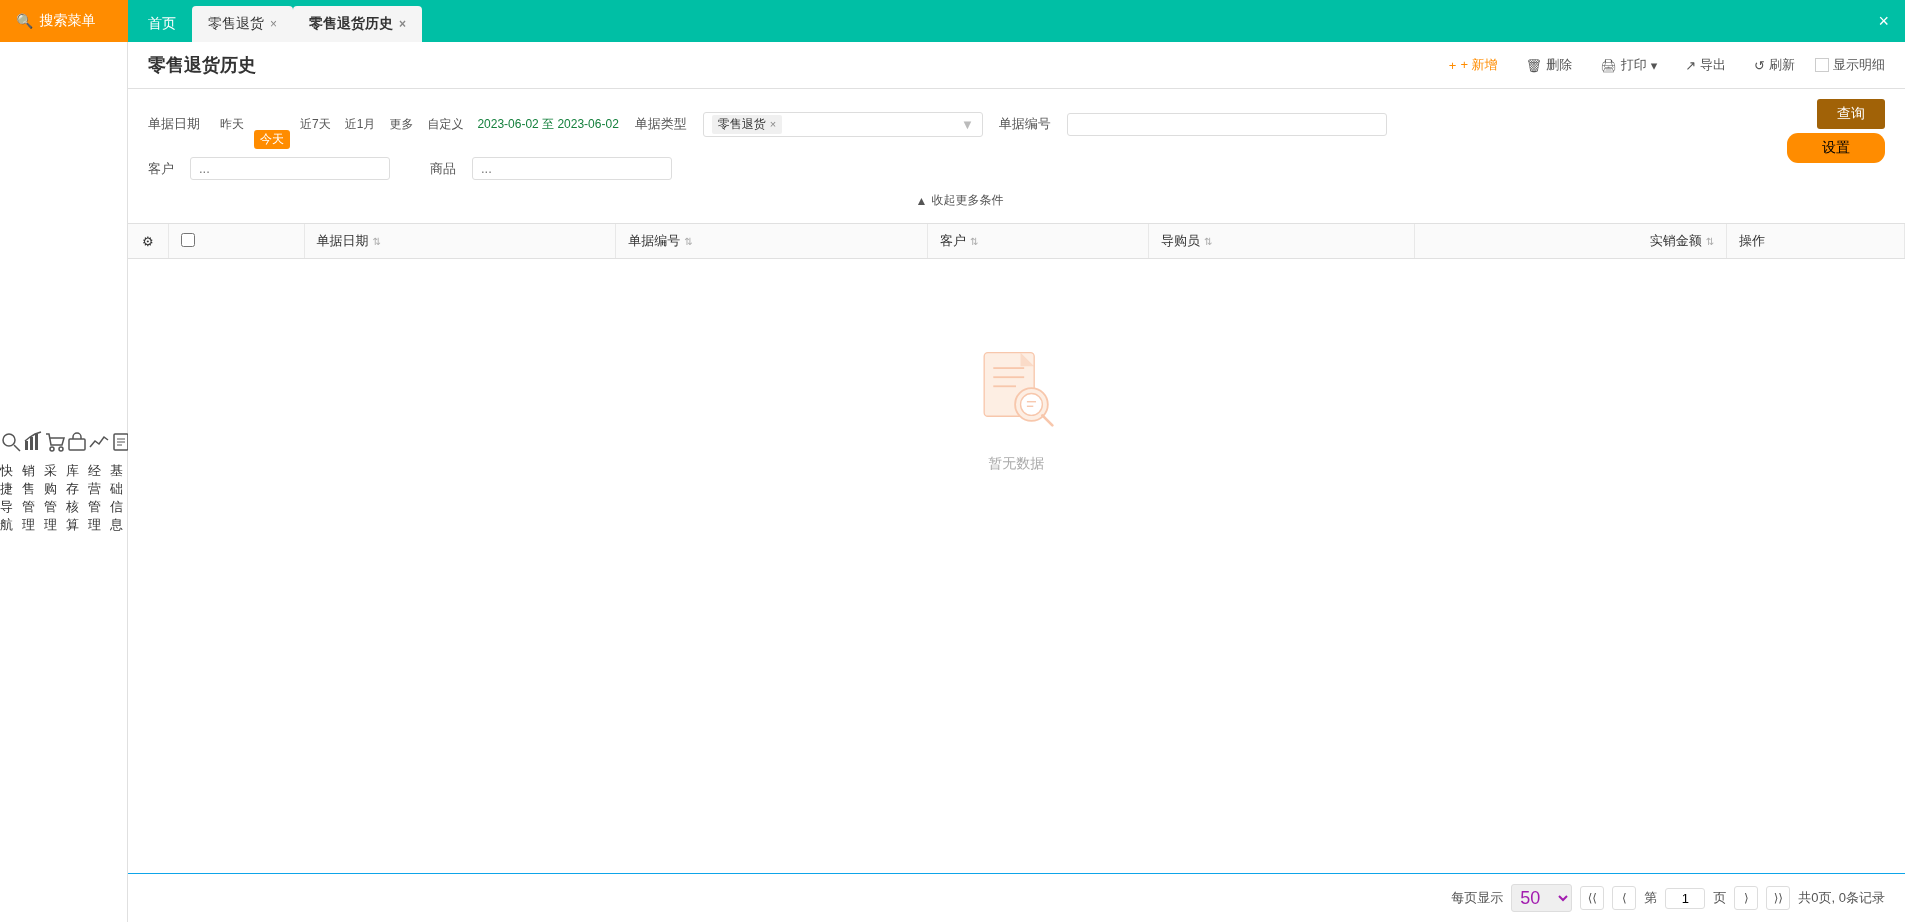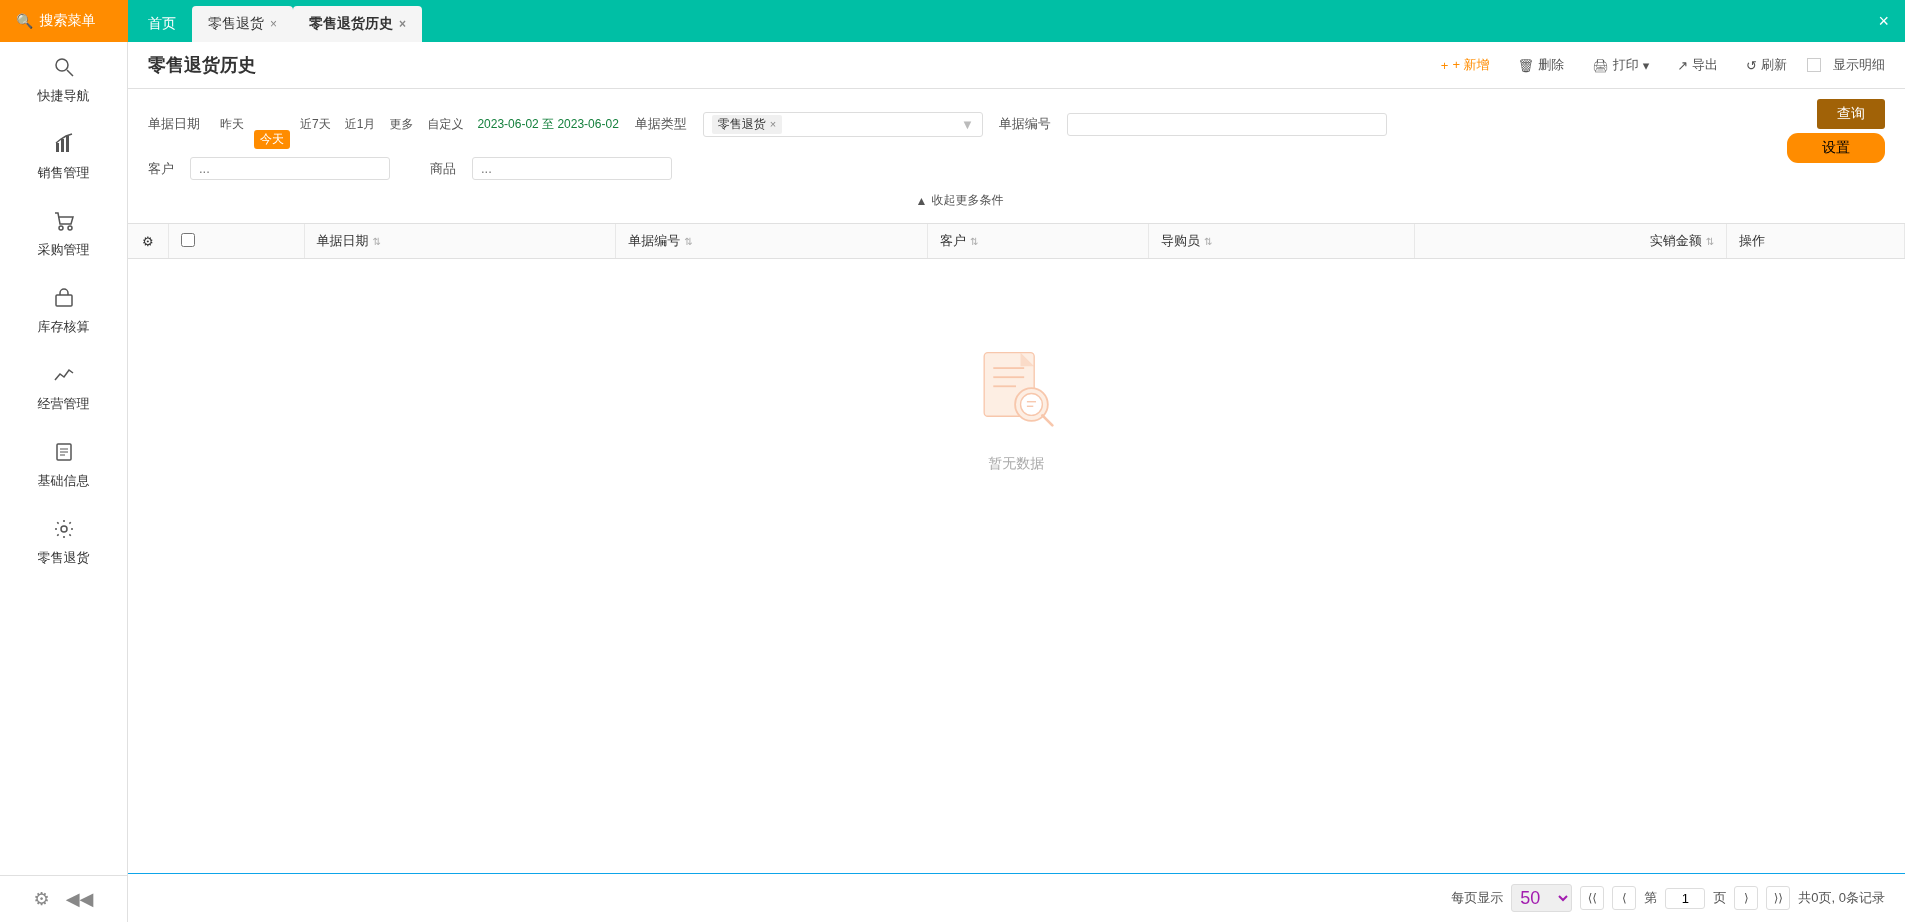--- a/index.html
+++ b/index.html
@@ -26,21 +26,21 @@
     .top-bar-close {
       margin-left: auto; color: white; font-size: 18px; padding: 0 16px; cursor: pointer; height: 100%; display: flex; align-items: center;
     }
 
     
     .main-layout { display: flex; flex: 1; overflow: hidden; }
 
     
     .sidebar {
       width: 128px; background: #fff; border-right: 1px solid #e0e0e0;
-      display: flex; flex-direction: column; flex-shrink: 0;
+      display: flex; flex-direction: row; flex-shrink: 0;
     }
     .sidebar-item {
       display: flex; flex-direction: column; align-items: center; justify-content: center;
       padding: 14px 0; cursor: pointer; gap: 4px; font-size: 13px; color: #333;
     }
     .sidebar-icon { font-size: 20px; color: #555; }
     .sidebar-bottom {
       margin-top: auto; display: flex; align-items: center; justify-content: center;
       gap: 16px; padding: 12px 0; border-top: 1px solid #e0e0e0;
     }
@@ -53,21 +53,21 @@
     .page-header {
       display: flex; align-items: center; justify-content: space-between;
       background: white; padding: 10px 20px; border-bottom: 1px solid #e0e0e0; flex-shrink: 0;
     }
     .page-title { font-size: 18px; font-weight: bold; color: #333; }
     .toolbar-actions { display: flex; align-items: center; gap: 12px; }
     .toolbar-btn {
       display: flex; align-items: center; gap: 4px; font-size: 13px;
       color: #555; cursor: pointer; padding: 4px 8px; border-radius: 3px;
     }
-    .show-detail { display: flex; align-items: center; gap: 12px; font-size: 13px; color: #555; }
+    .show-detail { display: flex; align-items: center; gap: 4px; font-size: 13px; color: #555; }
     .checkbox-small { width: 14px; height: 14px; border: 1px solid #ccc; display: inline-block; background: white; }
 
     
     .filter-bar {
       background: white; padding: 10px 20px; border-bottom: 1px solid #e0e0e0; flex-shrink: 0;
     }
     .filter-row { display: flex; align-items: center; gap: 16px; margin-bottom: 8px; flex-wrap: wrap; }
     .filter-label { font-size: 13px; color: #555; white-space: nowrap; }
     .date-shortcuts { display: flex; align-items: center; gap: 6px; }
     .date-shortcut { font-size: 12px; color: #555; cursor: pointer; padding: 1px 4px; }

